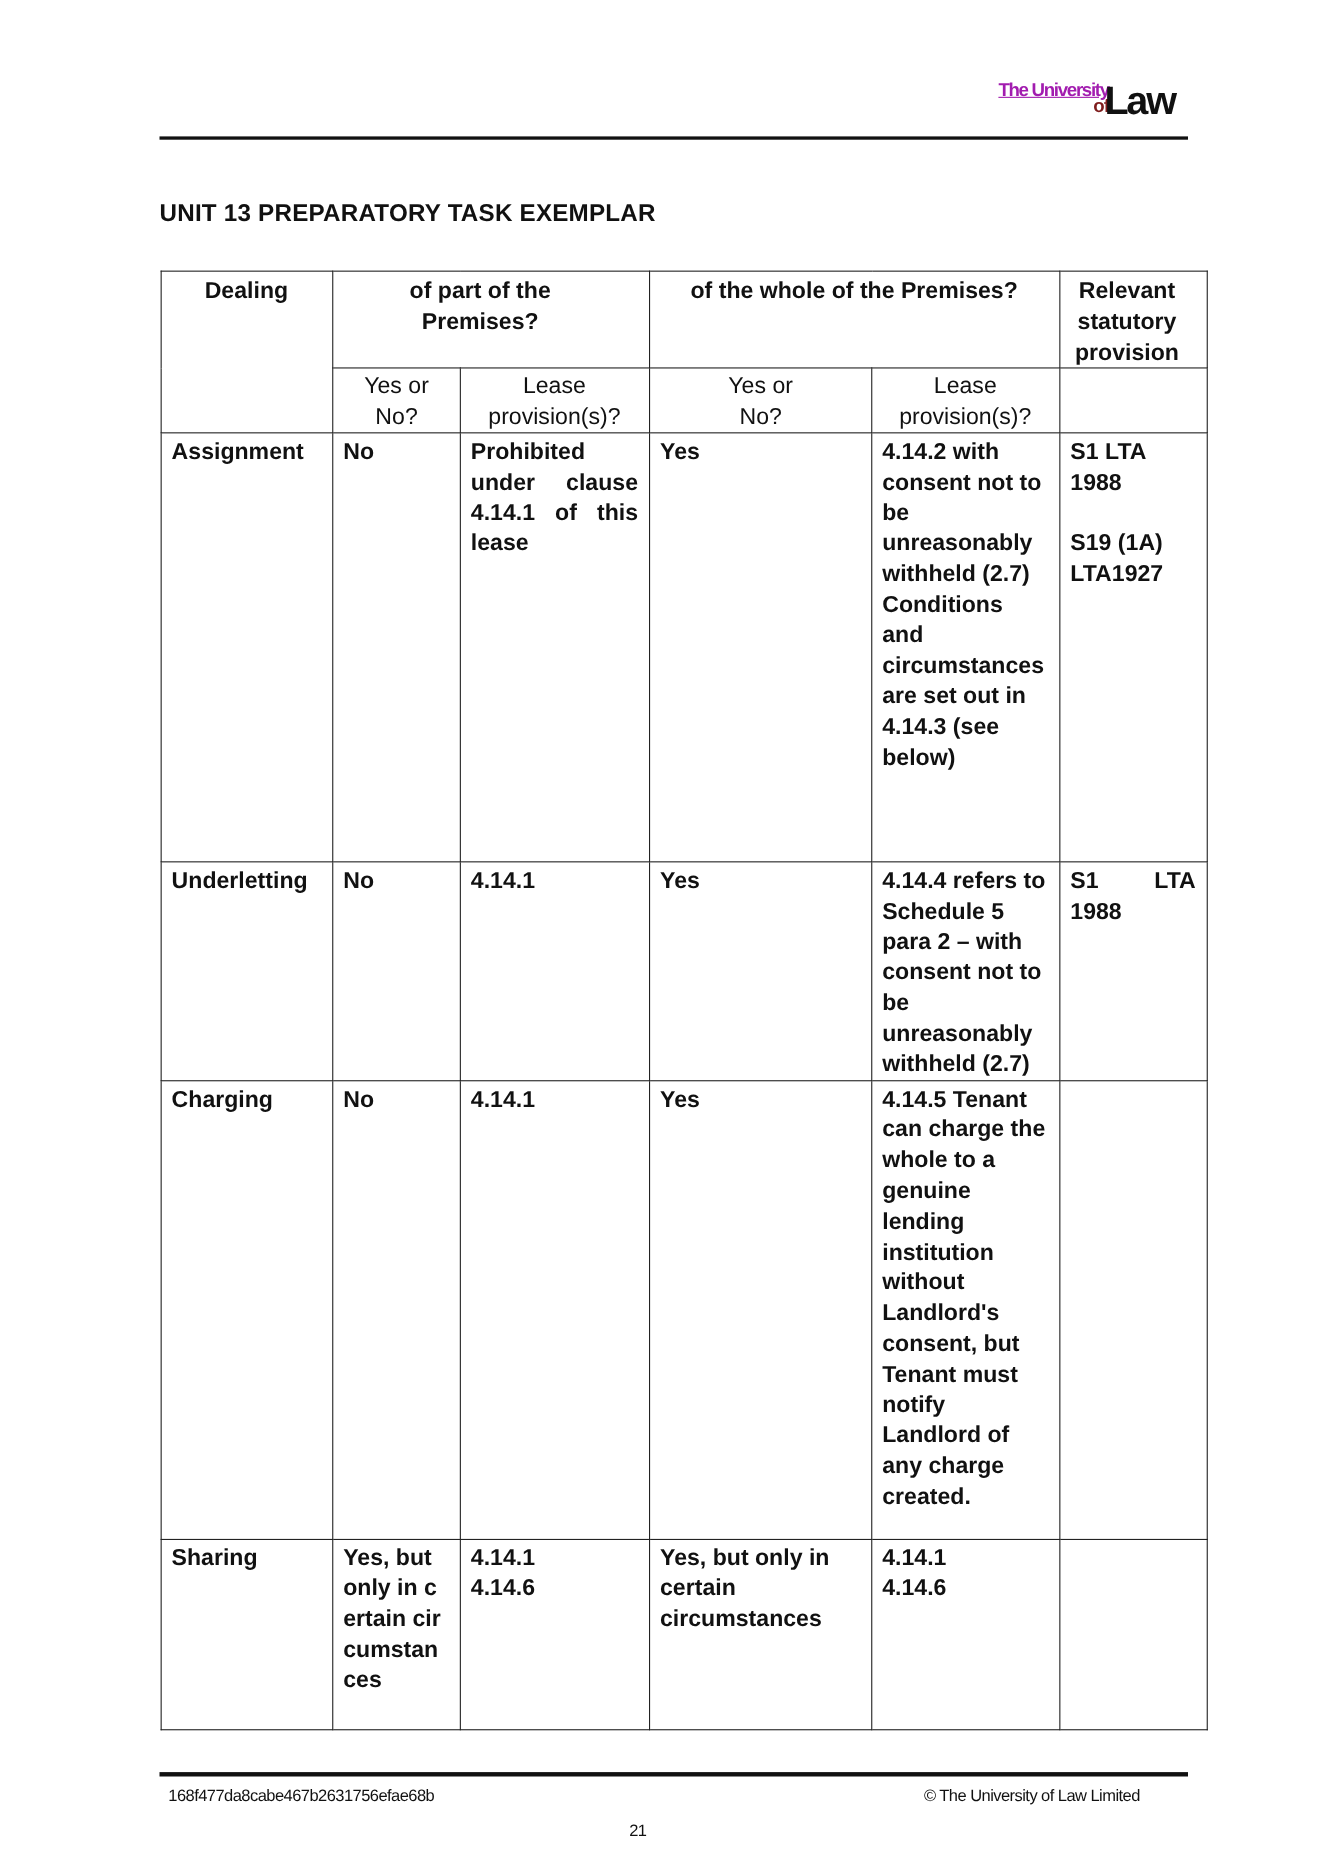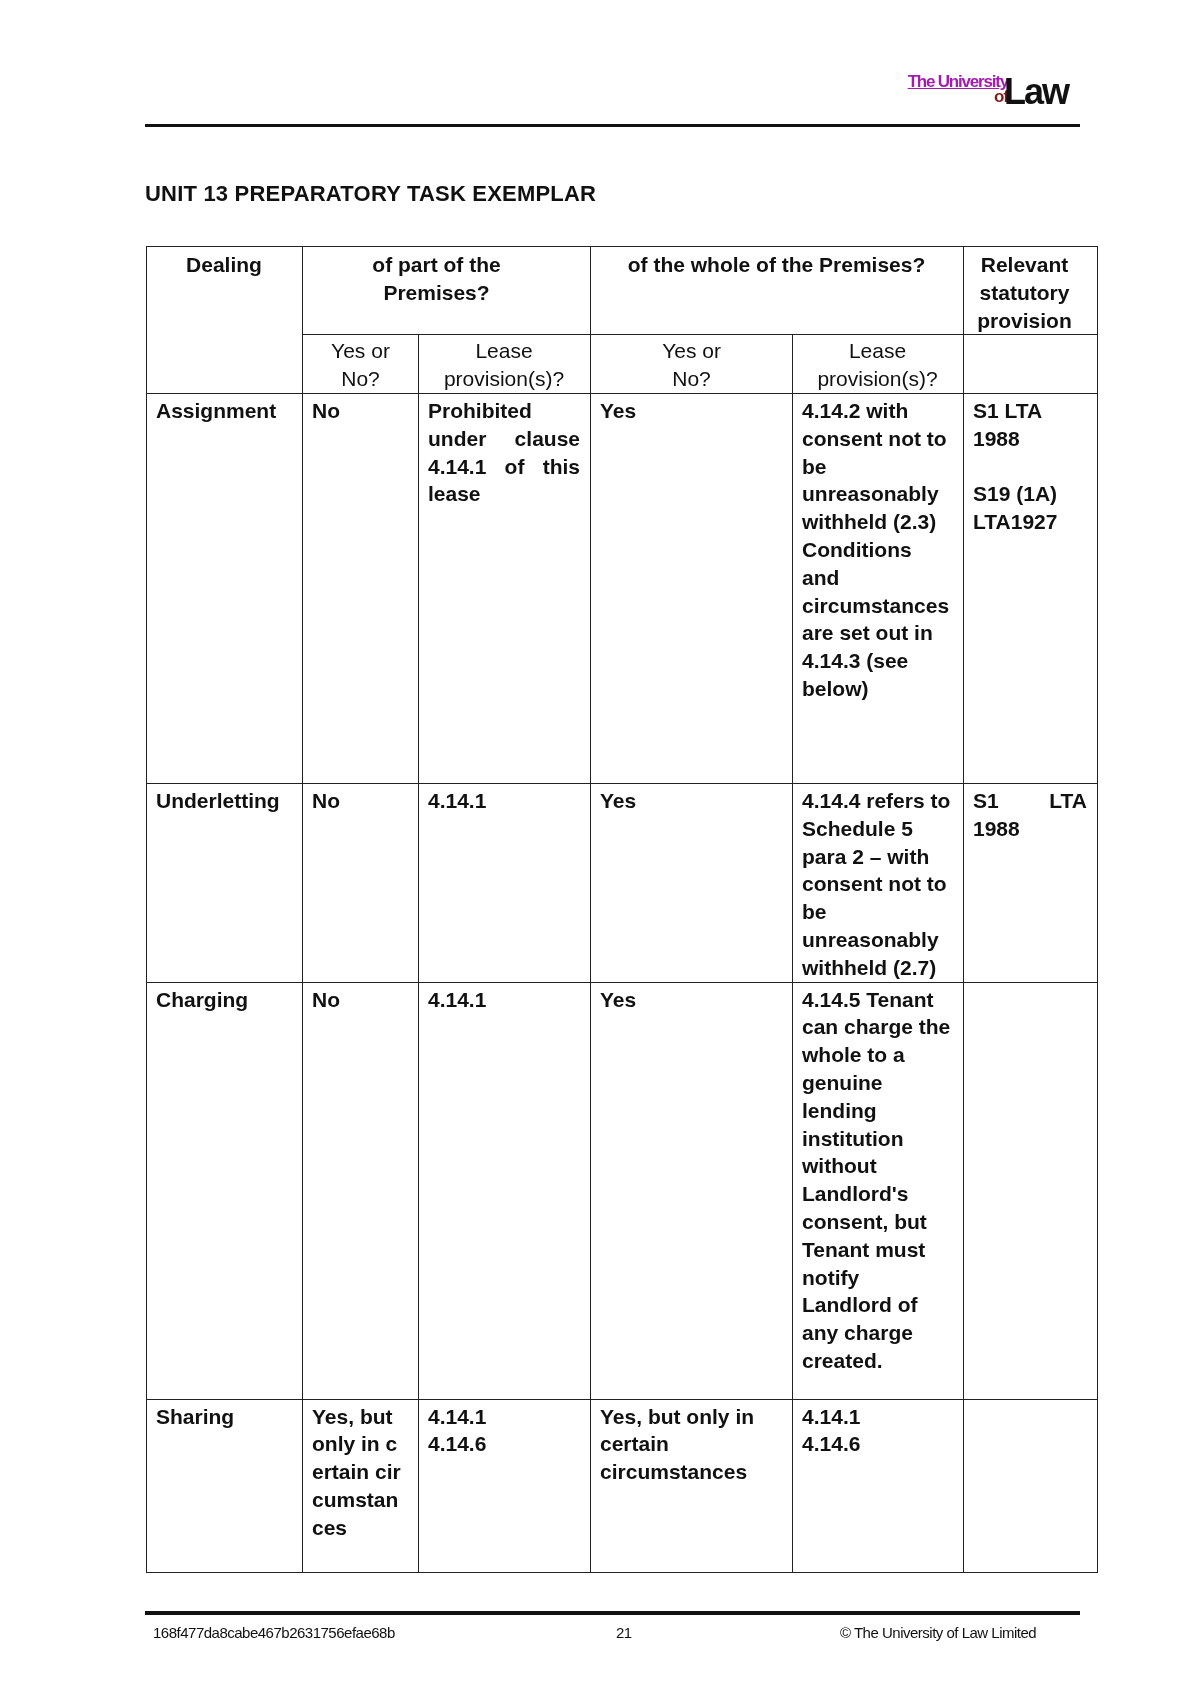--- a/index.html
+++ b/index.html
@@ -110,21 +110,21 @@
       background: #111;
     }
     .footer {
       position: absolute;
       top: 1624px;
       font-size: 15px;
       letter-spacing: -0.5px;
       white-space: nowrap;
     }
     .footer.left { left: 153px; }
-    .footer.center { left: 616px; }
+    .footer.center { left: 572px; margin-top: 32px; }
     .footer.right { left: 840px; }
   </style>
 </head>
 <body>
 
 <div class="logo">
   <span class="l1">The University</span>
   <span class="l2">of</span>
   <span class="l3">Law</span>
 </div>
@@ -156,21 +156,21 @@
       <th class="sub">Lease provision(s)?</th>
       <th class="sub"></th>
     </tr>
   </thead>
   <tbody>
     <tr style="height:390px">
       <td>Assignment</td>
       <td>No</td>
       <td class="justify">Prohibited under clause 4.14.1 of this lease</td>
       <td>Yes</td>
-      <td>4.14.2 with consent not to be unreasonably withheld (2.3) Conditions and circumstances are set out in 4.14.3 (see below)</td>
+      <td>4.14.2 with consent not to be unreasonably withheld (2.7) Conditions and circumstances are set out in 4.14.3 (see below)</td>
       <td class="pre">S1 LTA 1988
 
 S19 (1A) LTA1927</td>
     </tr>
     <tr style="height:196px">
       <td>Underletting</td>
       <td>No</td>
       <td>4.14.1</td>
       <td>Yes</td>
       <td>4.14.4 refers to Schedule 5 para 2 – with consent not to be unreasonably withheld (2.7)</td>

